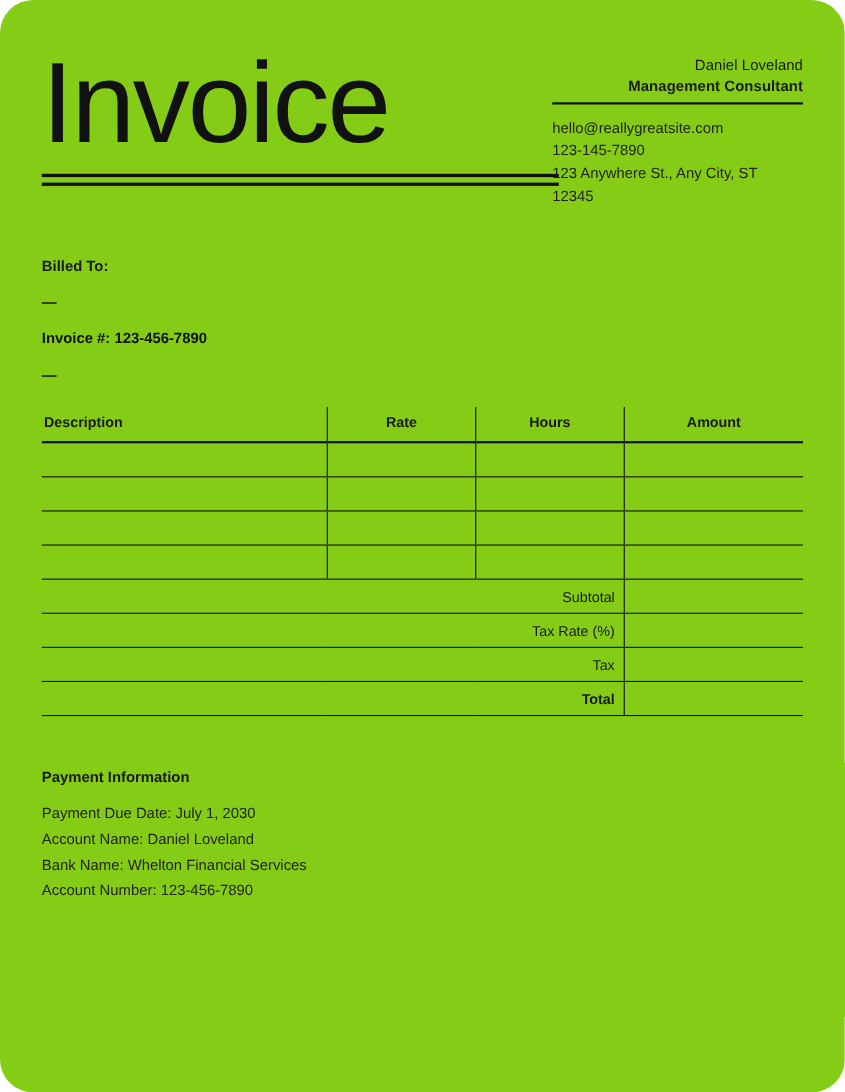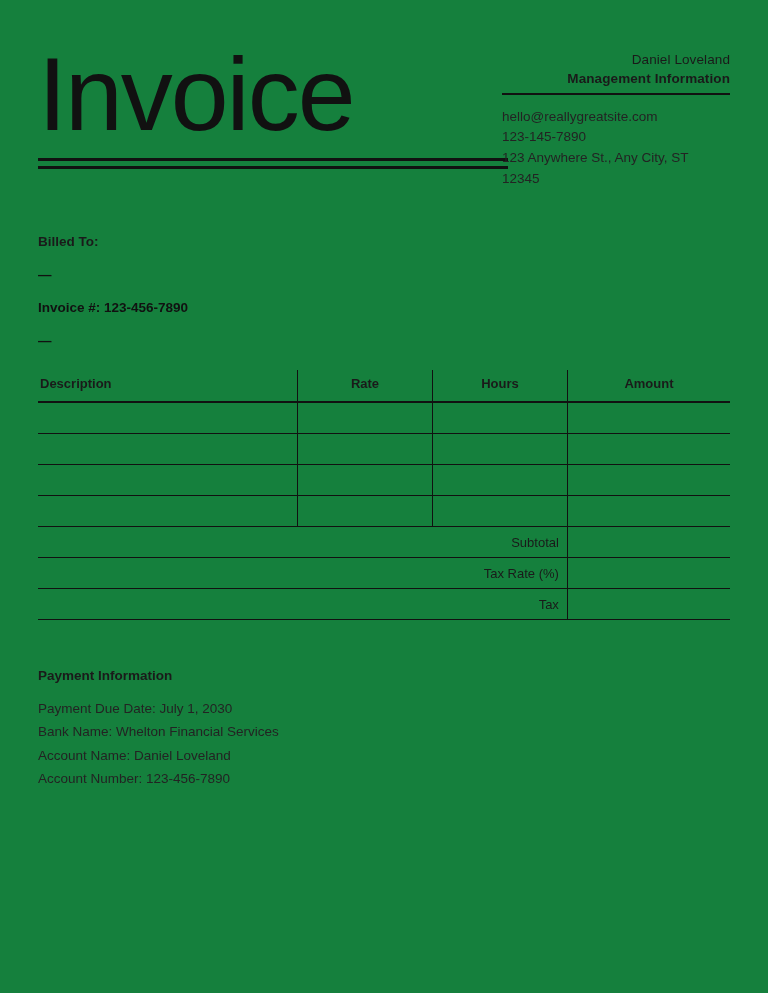--- a/index.html
+++ b/index.html
@@ -11,23 +11,24 @@
     width: 768px;
     height: 993px;
     font-family: "Liberation Sans", sans-serif;
     color: #1a1a1a;
     overflow: hidden;
   }
   .page {
     position: relative;
     width: 768px;
     height: 993px;
-    background: #15803d;
+    background: #84cc16;
     box-sizing: border-box;
     padding: 0 38px;
+    border-radius: 30px;
   }
 
   
   .header {
     display: flex;
     align-items: flex-start;
     justify-content: space-between;
     padding-top: 44px;
   }
   .title-block {
@@ -182,21 +183,21 @@
     <div class="title-block">
       <h1 class="invoice-title">Invoice</h1>
       <div class="rule-double">
         <div class="r1"></div>
         <div class="r2"></div>
       </div>
     </div>
 
     <div class="contact-block">
       <p class="contact-name">Daniel Loveland</p>
-      <p class="contact-role">Management Information</p>
+      <p class="contact-role">Management Consultant</p>
       <div class="contact-rule"></div>
       <p class="contact-line">hello@reallygreatsite.com</p>
       <p class="contact-line">123-145-7890</p>
       <p class="contact-line">123 Anywhere St., Any City, ST</p>
       <p class="contact-line">12345</p>
     </div>
   </div>
 
   <div class="billed-to">
     <p class="section-heading">Billed To:</p>
@@ -252,27 +253,31 @@
           <td class="vline"></td>
         </tr>
         <tr>
           <td colspan="3" class="totals-label">Tax Rate (%)</td>
           <td class="vline"></td>
         </tr>
         <tr>
           <td colspan="3" class="totals-label">Tax</td>
           <td class="vline"></td>
         </tr>
+        <tr>
+          <td colspan="3" class="totals-label bold no-border-bottom">Total</td>
+          <td class="vline no-border-bottom"></td>
+        </tr>
       </tbody>
     </table>
   </div>
 
   <div class="payment">
     <p class="section-heading">Payment Information</p>
     <div class="payment-lines">
       <p class="payment-line">Payment Due Date: July 1, 2030</p>
+      <p class="payment-line">Account Name: Daniel Loveland</p>
       <p class="payment-line">Bank Name: Whelton Financial Services</p>
-      <p class="payment-line">Account Name: Daniel Loveland</p>
       <p class="payment-line">Account Number: 123-456-7890</p>
     </div>
   </div>
 
 </div>
 
 </body></html>

